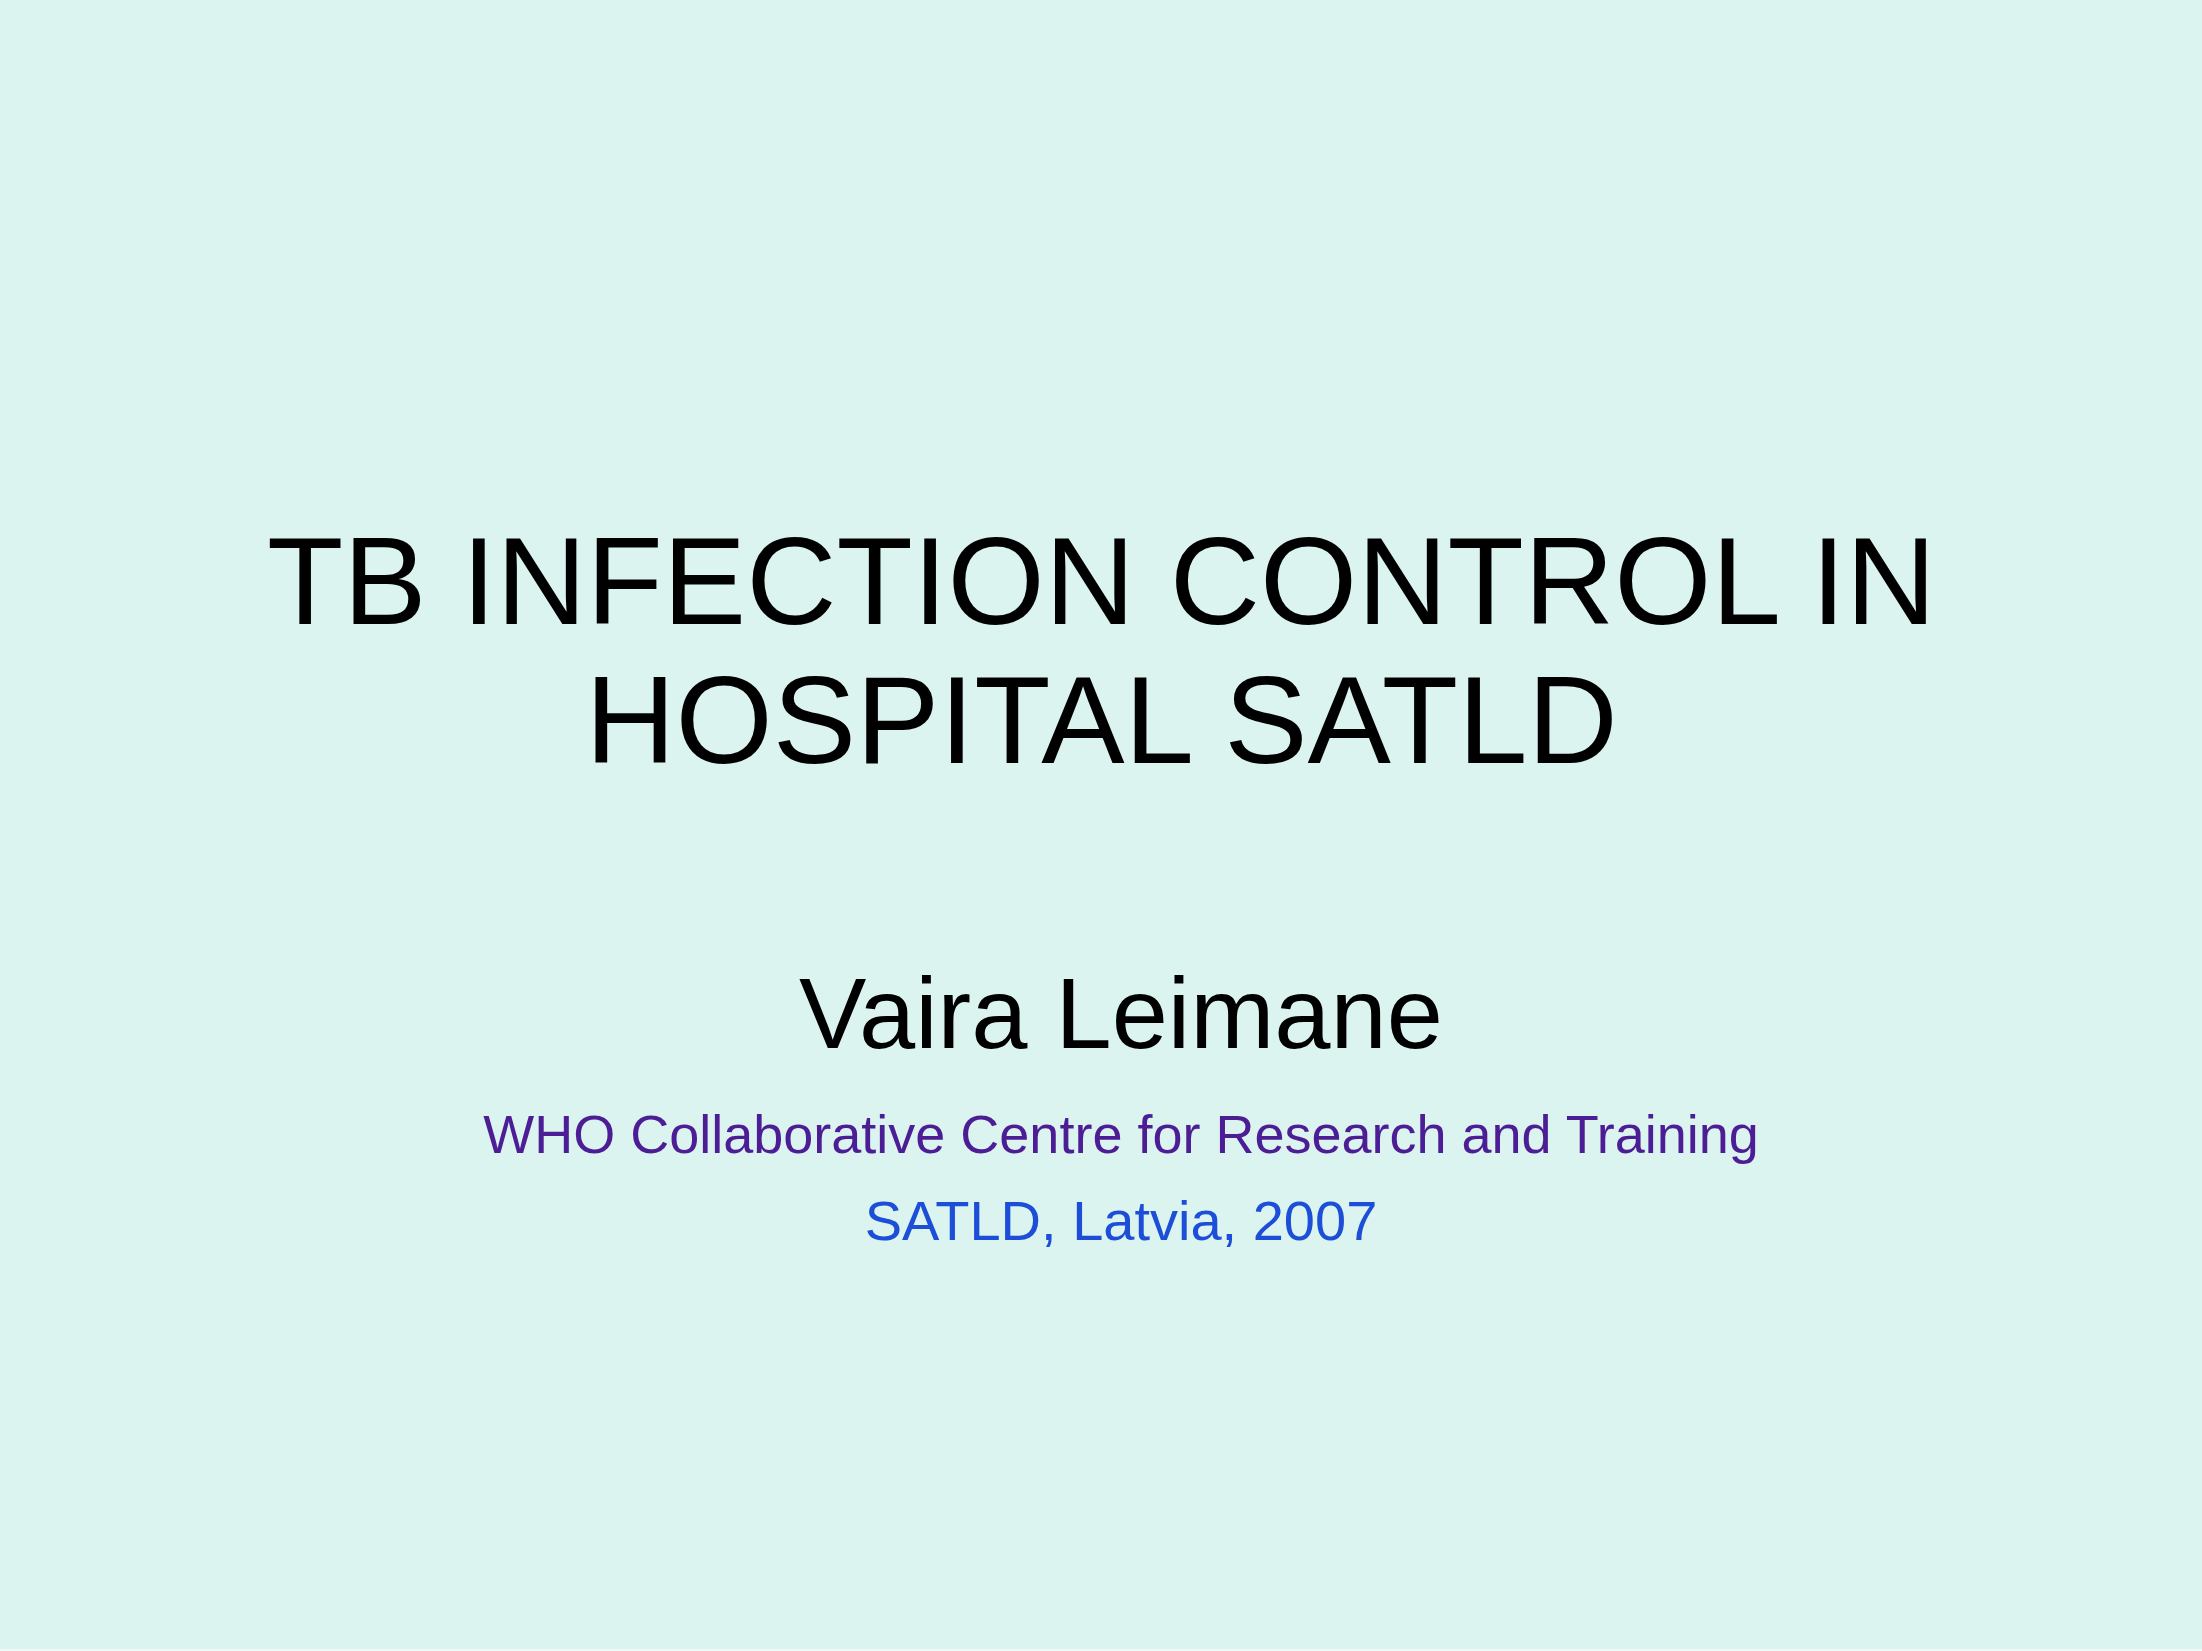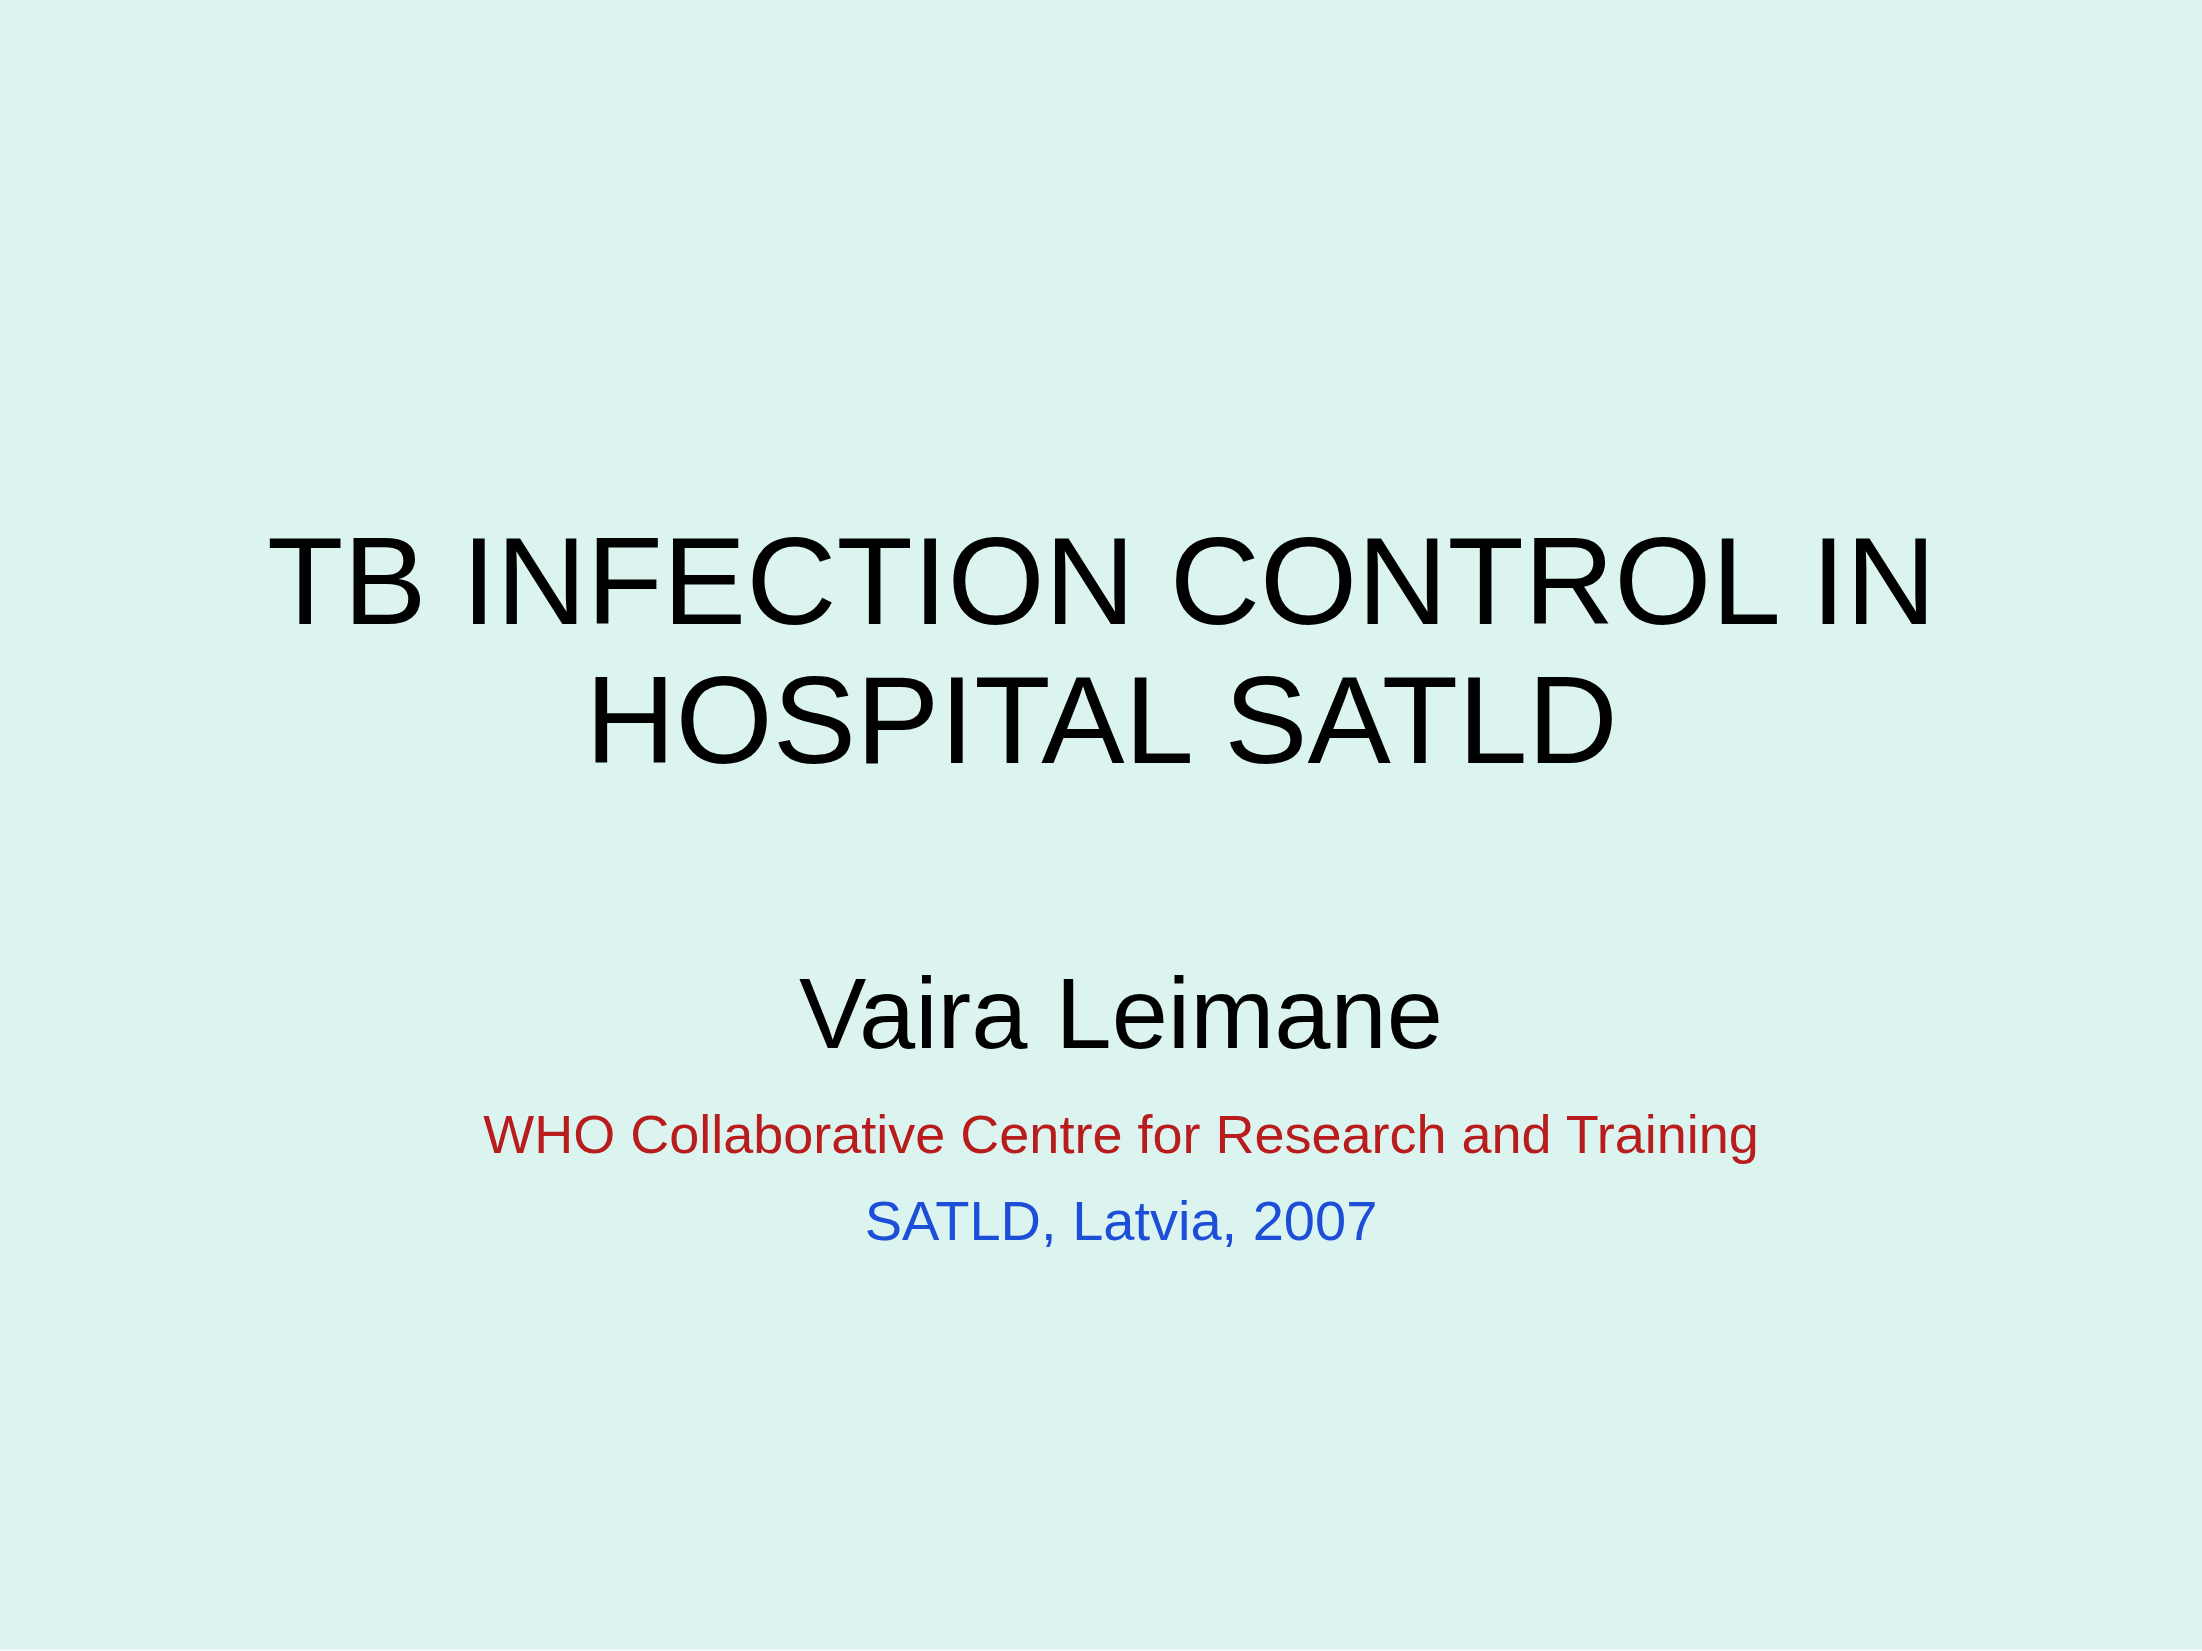--- a/index.html
+++ b/index.html
@@ -63,21 +63,21 @@
     line-height: 112px;
     color: #000000;
     white-space: nowrap;
   }
 
   .affil-line {
     display: block;
     font-size: 54px;
     font-weight: 400;
     line-height: 65px;
-    color: #b91c1c;
+    color: #4c1d95;
     white-space: nowrap;
   }
 
   .affil-line.first {
     margin-top: 33px;
   }
 
   .event-line {
     display: block;
     font-size: 56px;

